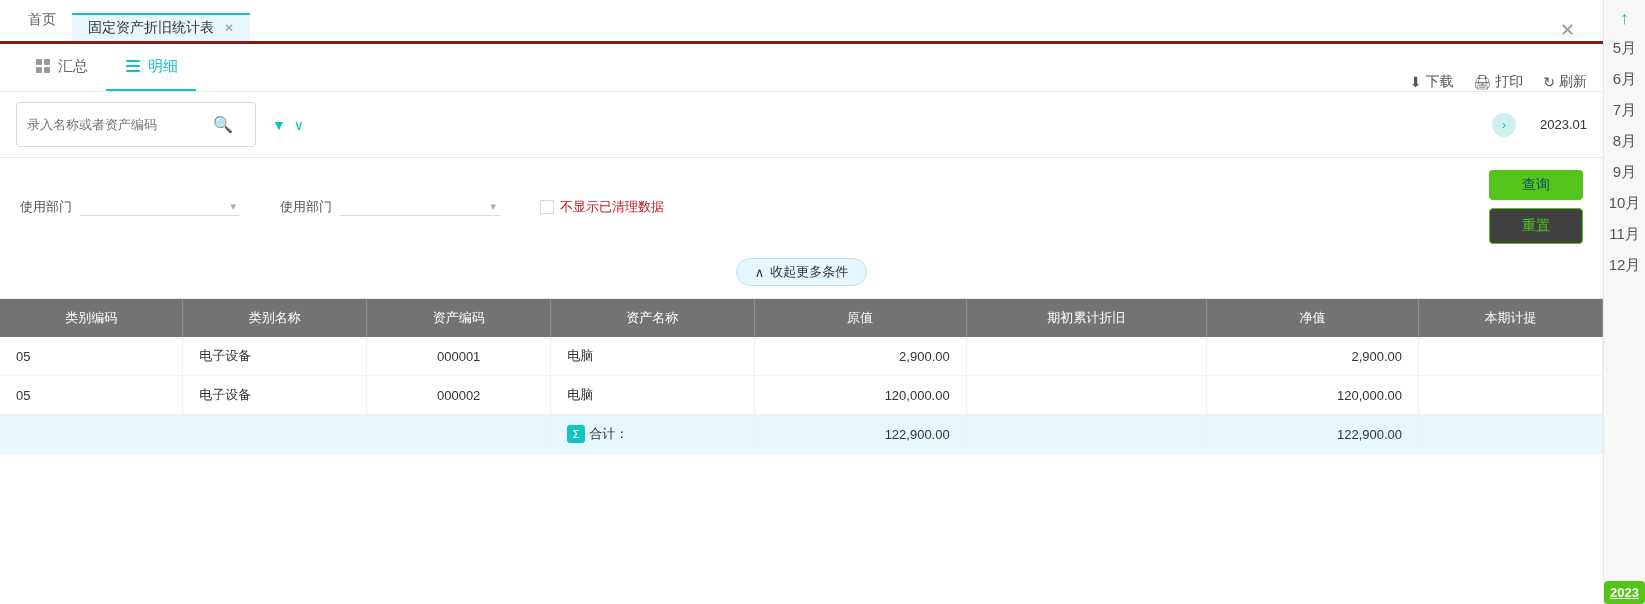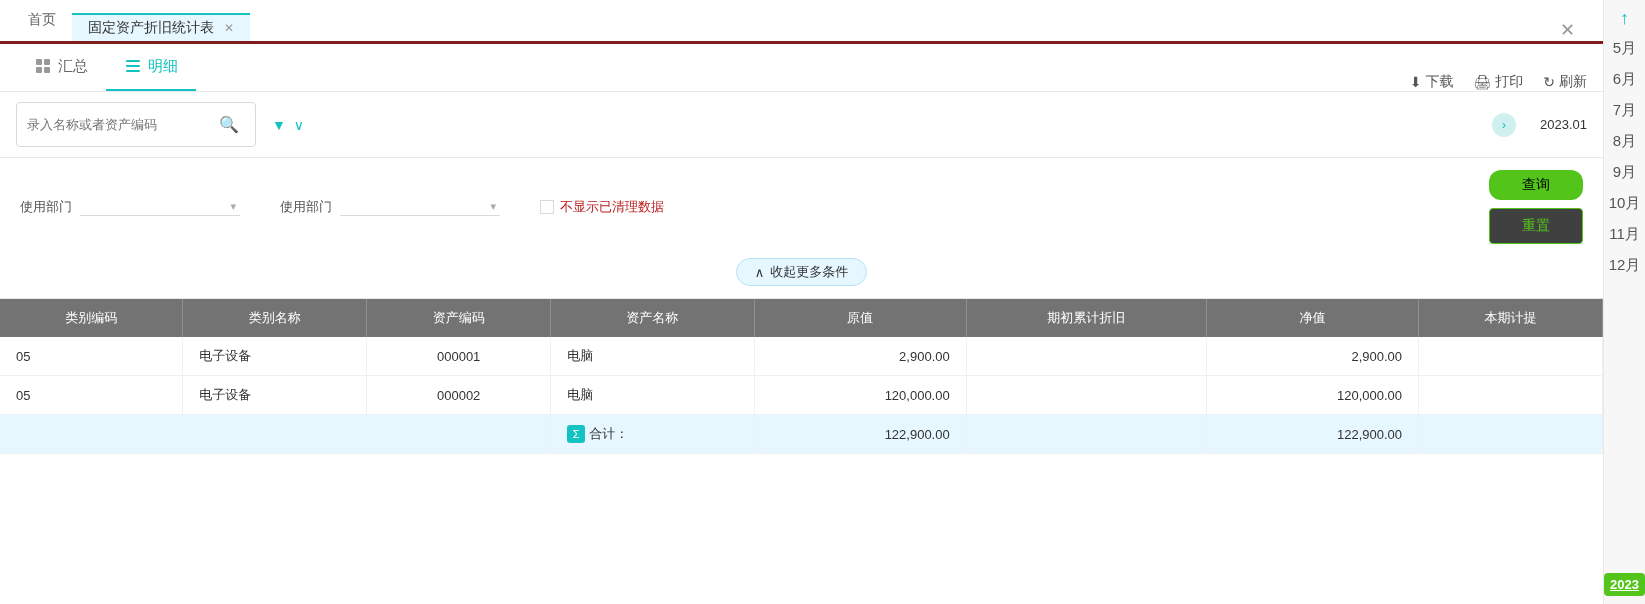--- a/index.html
+++ b/index.html
@@ -123,21 +123,21 @@
       gap: 16px;
     }
 
     .search-input-wrap {
       display: flex;
       align-items: center;
       border: 1px solid #d9d9d9;
       border-radius: 4px;
       padding: 12px 10px;
       width: 240px;
-      gap: 12px;
+      gap: 6px;
     }
 
     .search-input-wrap input {
       border: none;
       outline: none;
       font-size: 13px;
       color: #999;
       width: 180px;
       background: transparent;
     }
@@ -244,23 +244,23 @@
 
     .filter-buttons {
       display: flex;
       flex-direction: column;
       gap: 8px;
       margin-left: auto;
     }
 
     .btn-query {
       background: #52c41a;
-      color: #000000;
+      color: #0c4a6e;
       border: none;
-      border-radius: 12px;
+      border-radius: 4px;
       padding: 6px 32px;
       font-size: 14px;
       cursor: pointer;
       white-space: nowrap;
     }
 
     .btn-reset {
       background: #404040;
       color: #52c41a;
       border: 1px solid #52c41a;
@@ -375,21 +375,21 @@
     }
 
     .year-badge {
       background: #52c41a;
       color: #fff;
       font-size: 13px;
       font-weight: bold;
       padding: 4px 6px;
       border-radius: 4px;
       margin-top: auto;
-      margin-bottom: 8px;
+      margin-bottom: 0;
       cursor: pointer;
       text-decoration: underline;
     }
 
     .scroll-up-btn {
       color: #13c2c2;
       font-size: 18px;
       cursor: pointer;
       padding: 4px 0;
     }

